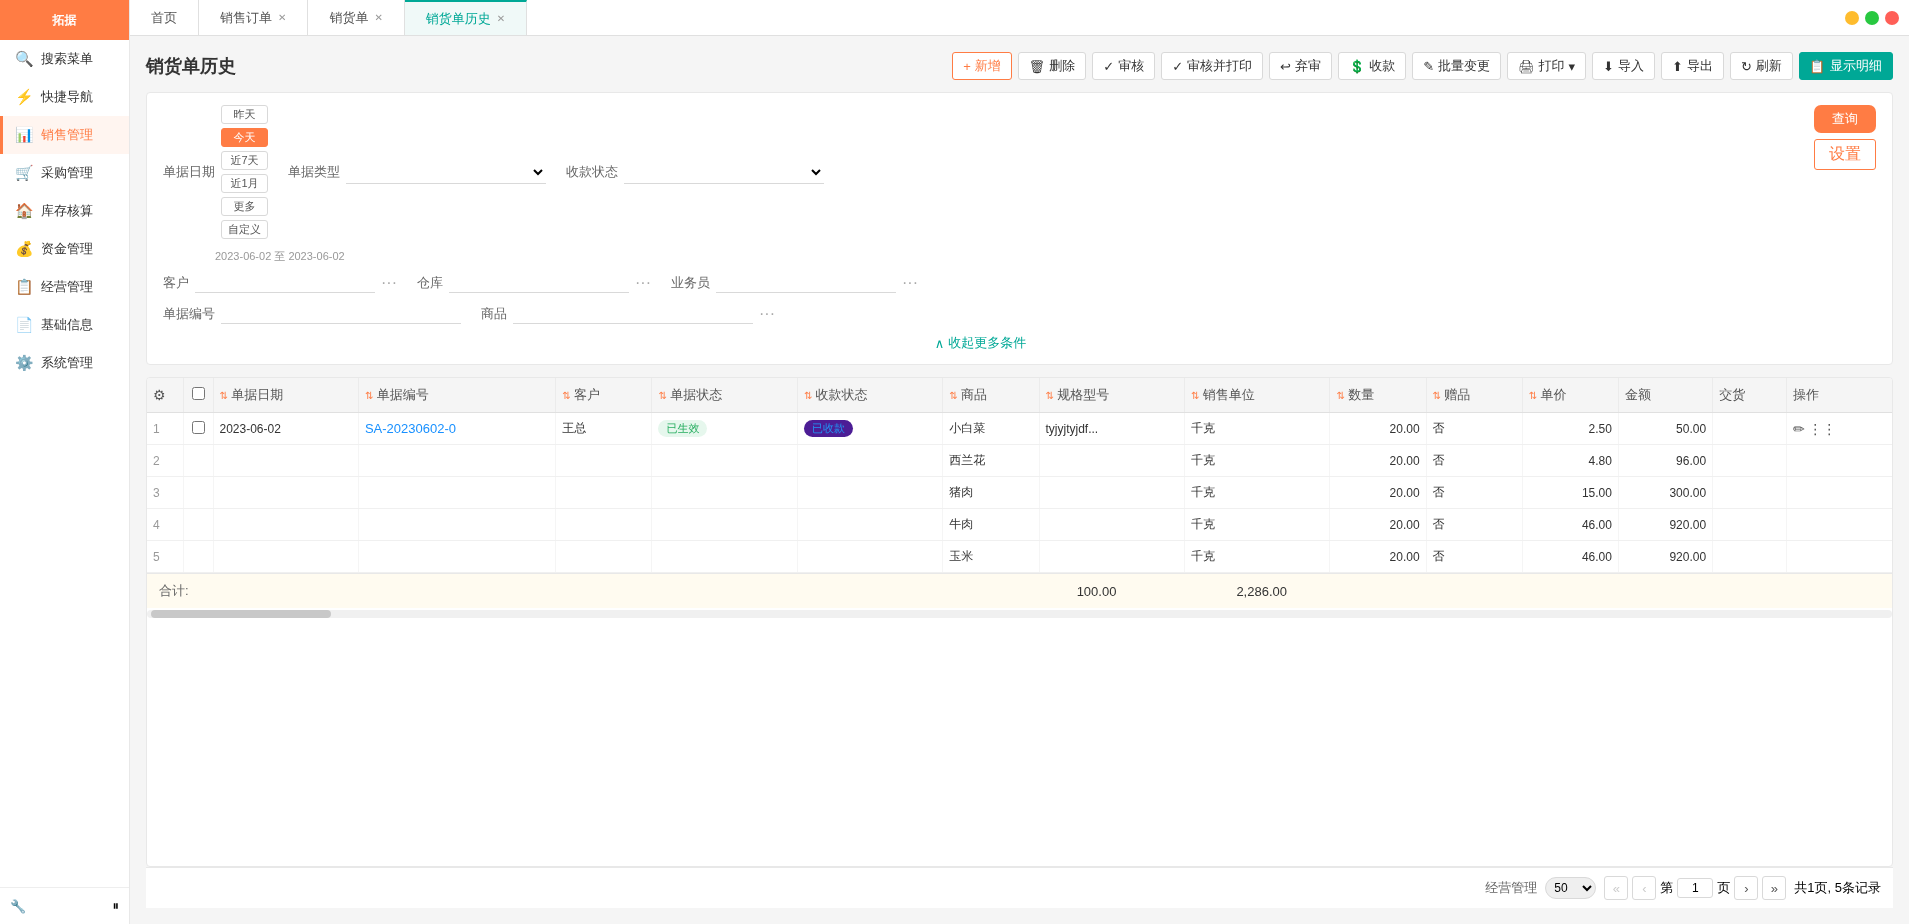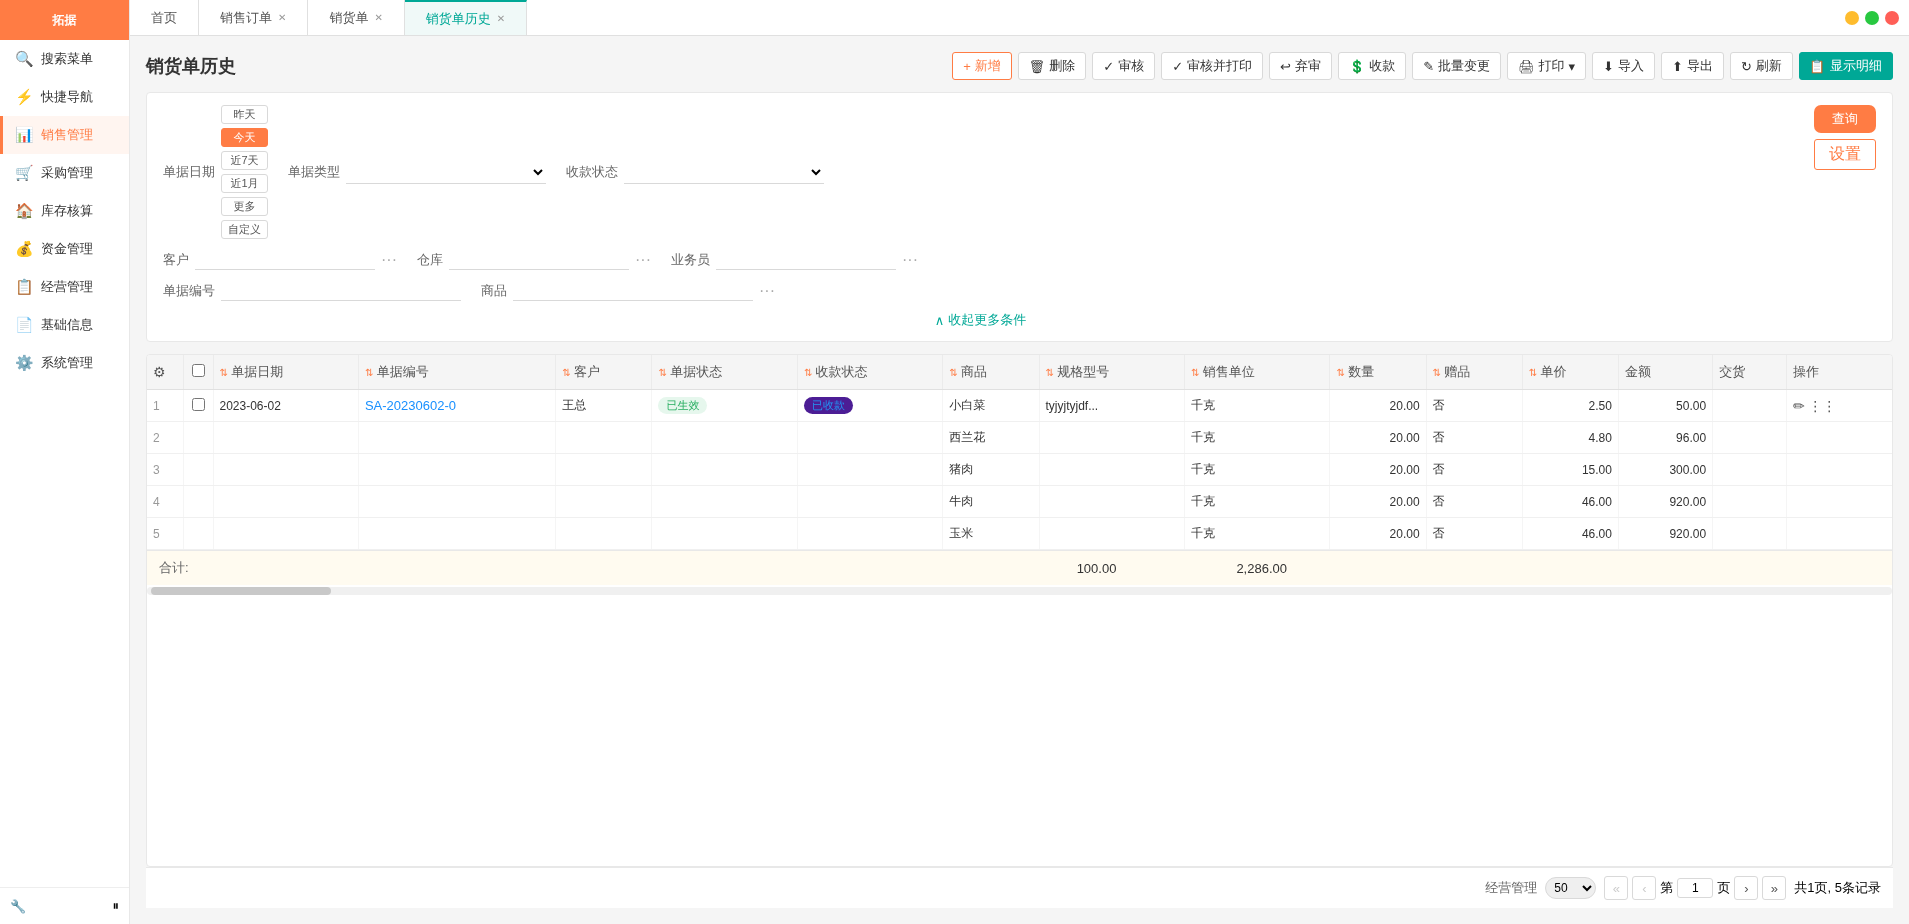--- a/index.html
+++ b/index.html
@@ -457,20 +457,21 @@
                 <option value=""></option>
               </select>
             </div>
             <div class="filter-item">
               <span class="filter-label">收款状态</span>
               <select class="filter-select">
                 <option value=""></option>
               </select>
             </div>
           </div>
+          <div style="margin-left:52px; color:#999; font-size:11px; margin-bottom:8px;">2023-06-02 至 2023-06-02</div>
 
           <div class="filter-row">
             <div class="filter-item">
               <span class="filter-label">客户</span>
               <input class="filter-input" type="text" style="min-width: 180px;">
               <span class="filter-dots">···</span>
             </div>
             <div class="filter-item">
               <span class="filter-label">仓库</span>
               <input class="filter-input" type="text" style="min-width: 180px;">

